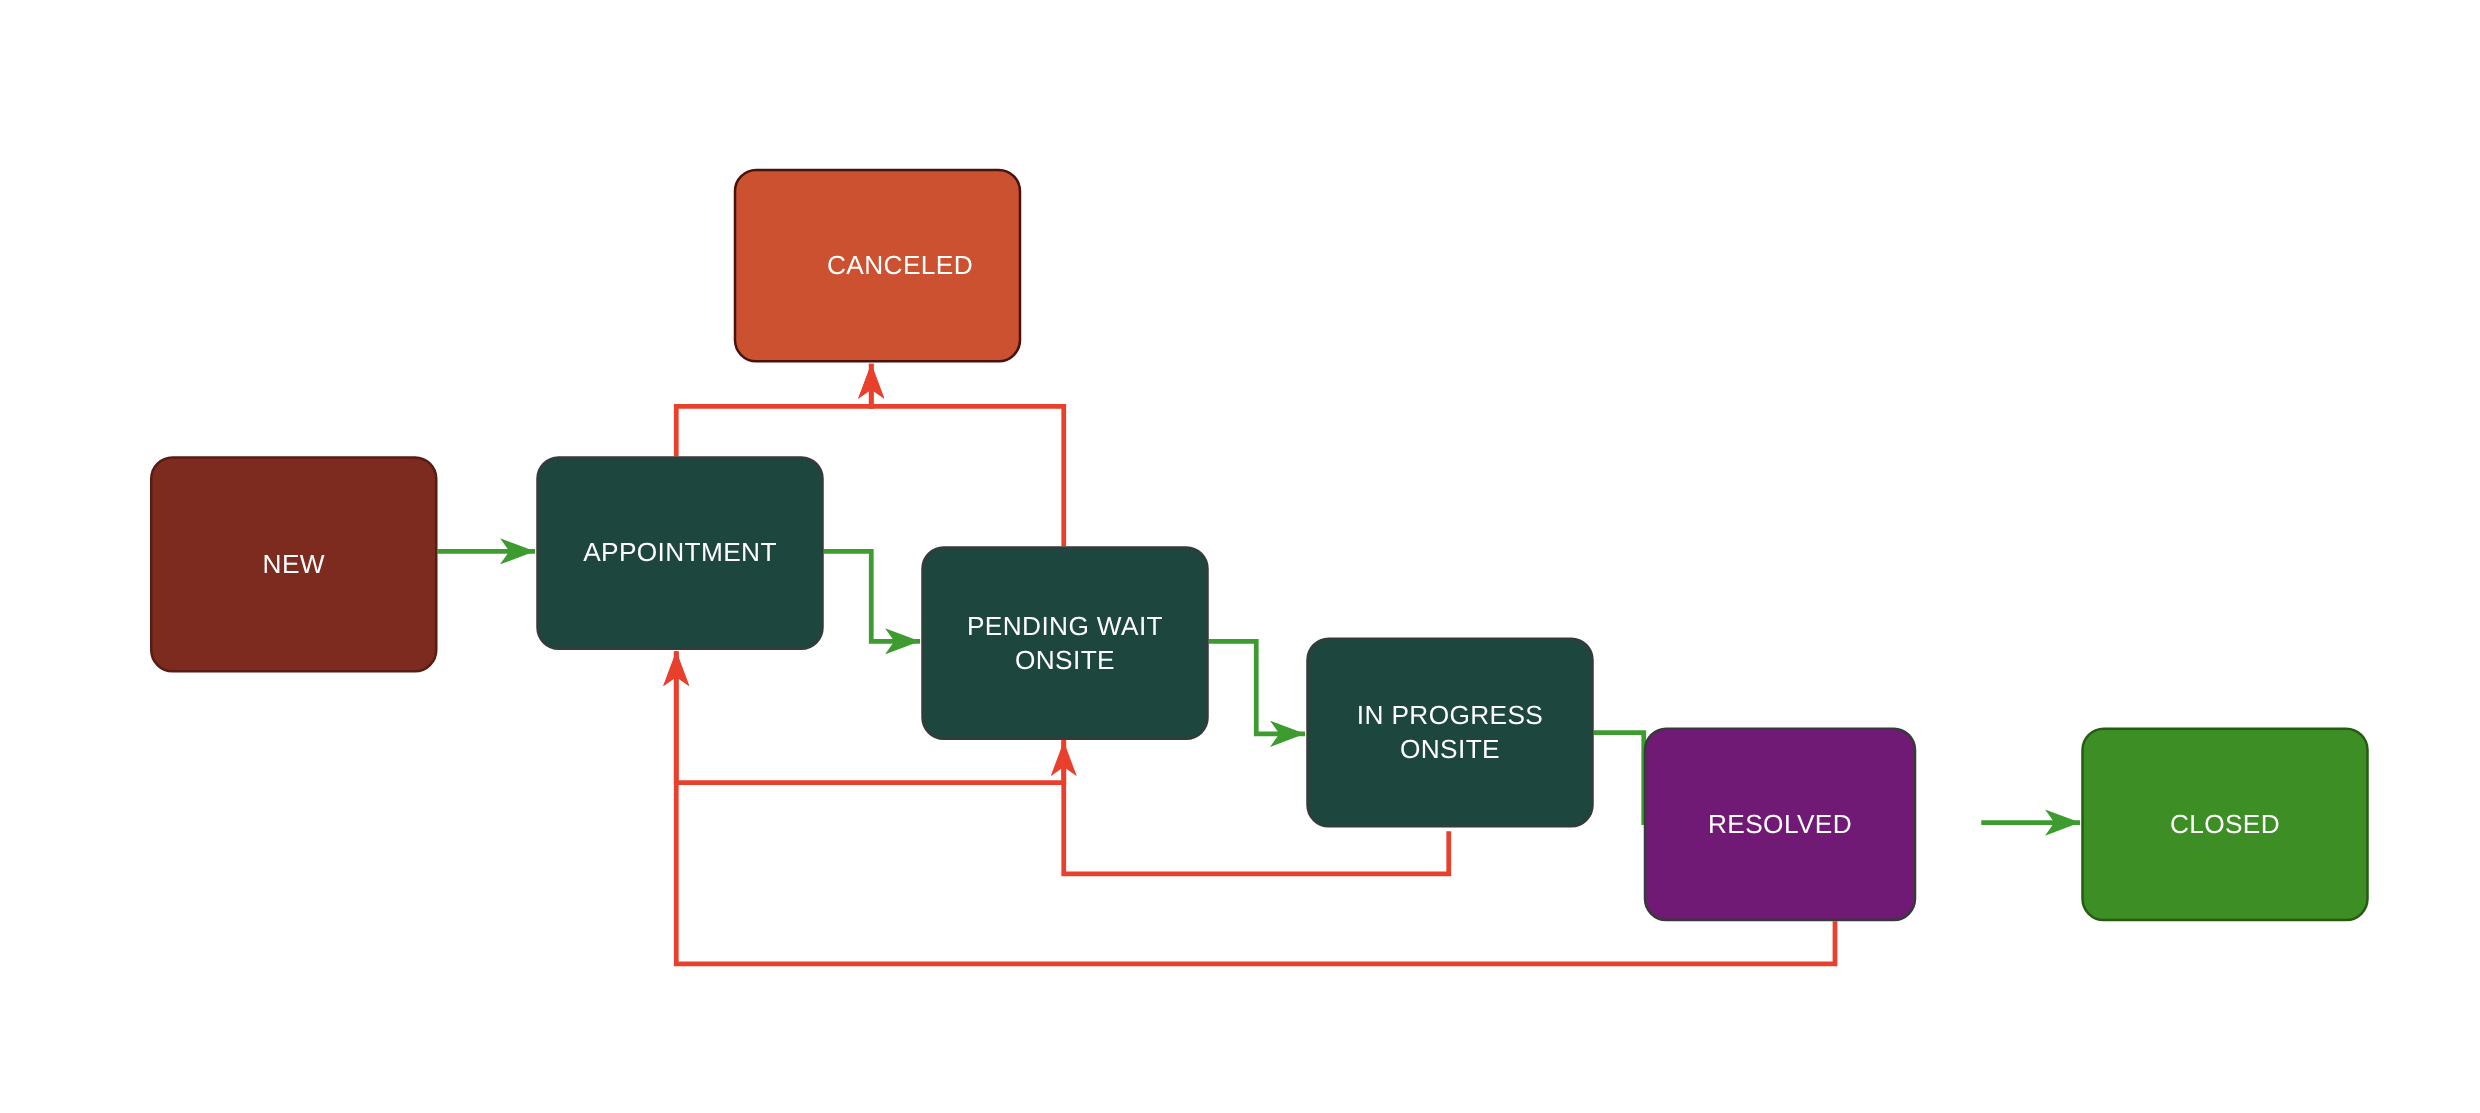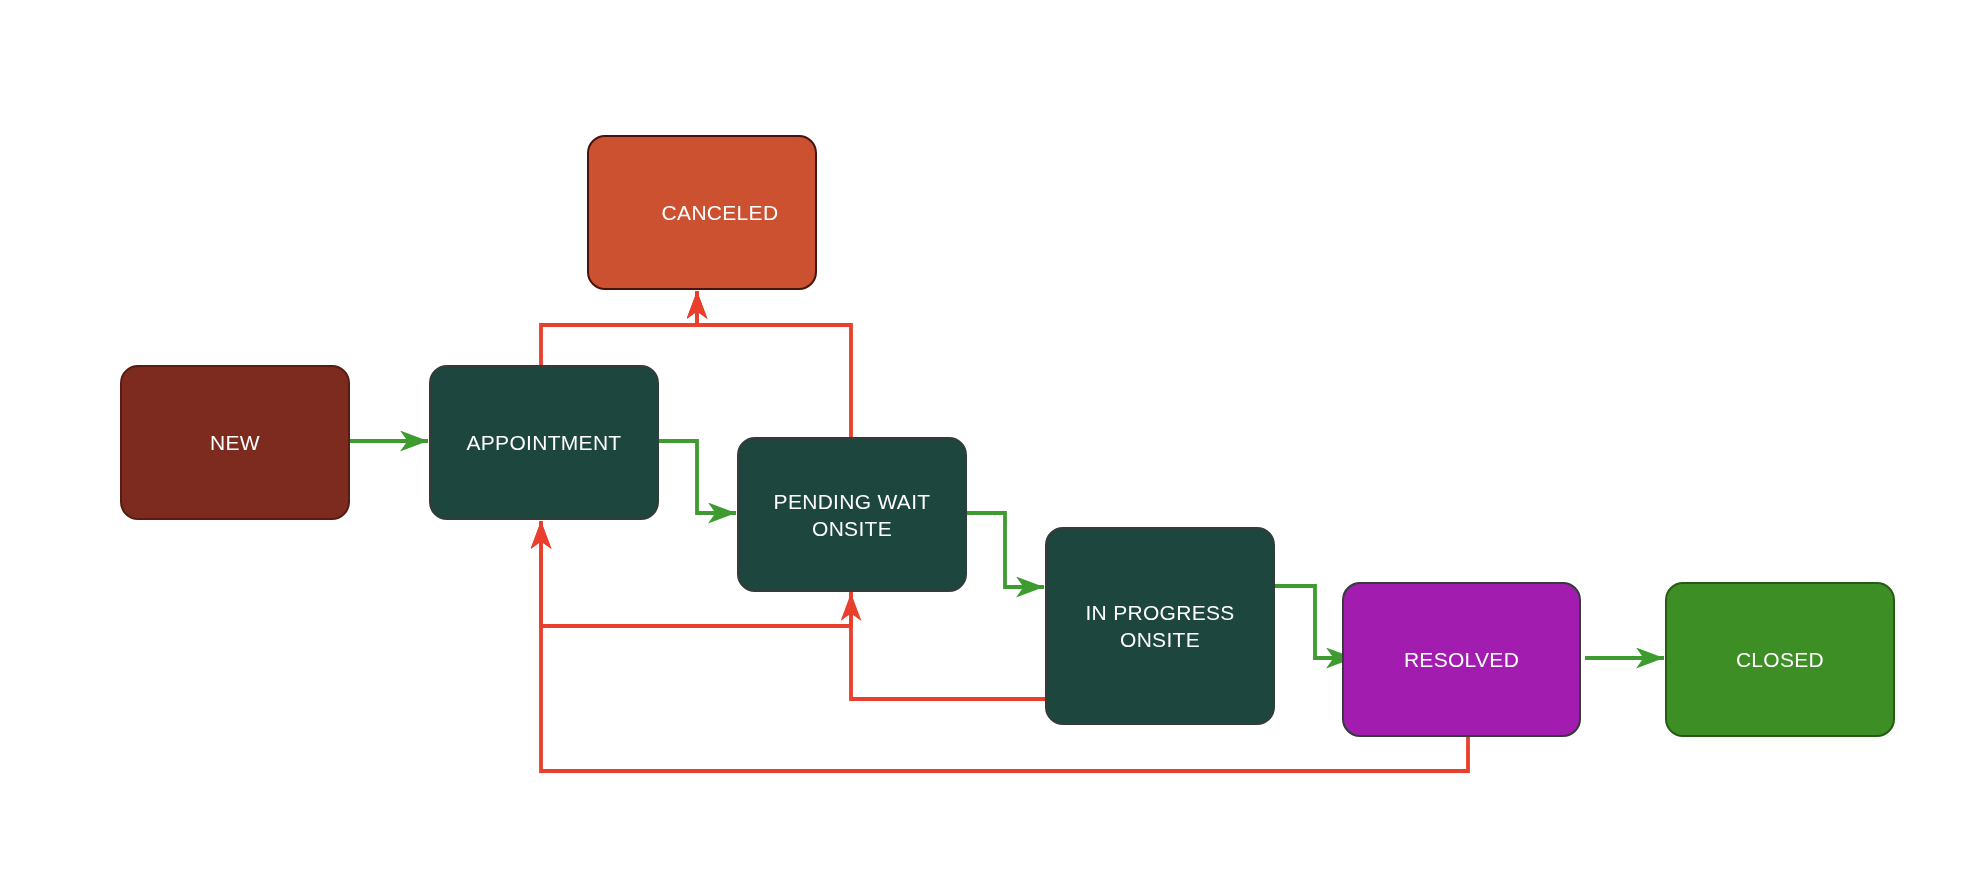--- a/index.html
+++ b/index.html
@@ -67,38 +67,38 @@
         <path class="edge" d="M1585,658 L1664,658" stroke="#3D9B30" marker-end="url(#arrow-green)"></path>
         <path class="edge" d="M541,365 L541,325 L697,325 L697,291" stroke="#E8402C" marker-end="url(#arrow-red)"></path>
         <path class="edge" d="M851,437 L851,325 L697,325 L697,291" stroke="#E8402C" marker-end="url(#arrow-red)"></path>
         <path class="edge" d="M1159,665 L1159,699 L851,699 L851,593" stroke="#E8402C" marker-end="url(#arrow-red)"></path>
         <path class="edge" d="M851,592 L851,626 L541,626 L541,521" stroke="#E8402C" marker-end="url(#arrow-red)"></path>
         <path class="edge" d="M1468,737 L1468,771 L541,771 L541,521" stroke="#E8402C" marker-end="url(#arrow-red)"></path>
       </g>
   </svg>
 
   <div id="nodes-layer">
-      <div class="node" style="left: 120px; top: 365px; width: 230px; height: 155px; background: rgb(124, 43, 30); border-color: rgb(87, 29, 18);">
+      <div class="node" style="left: 120px; top: 365px; width: 230px; height: 173px; background: rgb(124, 43, 30); border-color: rgb(87, 29, 18);">
         <span class="node-label" style="color: rgb(255, 255, 255);">NEW</span>
       </div>
       <div class="node" style="left: 429px; top: 365px; width: 230px; height: 155px; background: rgb(29, 70, 63); border-color: rgb(52, 59, 57);">
         <span class="node-label" style="color: rgb(255, 255, 255); text-align: right;">APPOINTMENT</span>
       </div>
       <div class="node" style="left: 587px; top: 135px; width: 230px; height: 155px; background: rgb(203, 81, 48); border-color: rgb(71, 19, 12); padding-left: 36px;">
         <span class="node-label" style="color: rgb(255, 255, 255);">CANCELED</span>
       </div>
       <div class="node" style="left: 737px; top: 437px; width: 230px; height: 155px; background: rgb(29, 70, 63); border-color: rgb(52, 59, 57);">
         <span class="node-label" style="color: rgb(255, 255, 255);">PENDING WAIT
 ONSITE</span>
       </div>
-      <div class="node" style="left: 1045px; top: 527px; width: 230px; height: 198px; background: rgb(29, 70, 63); border-color: rgb(52, 59, 57);">
+      <div class="node" style="left: 1045px; top: 510px; width: 230px; height: 152px; background: rgb(29, 70, 63); border-color: rgb(52, 59, 57);">
         <span class="node-label" style="color: rgb(255, 255, 255);">IN PROGRESS
 ONSITE</span>
       </div>
-      <div class="node" style="left: 1342px; top: 582px; width: 239px; height: 155px; background: #a21caf; border-color: rgb(52, 59, 57);">
+      <div class="node" style="left: 1315px; top: 582px; width: 218px; height: 155px; background: #701a75; border-color: rgb(52, 59, 57);">
         <span class="node-label" style="color: rgb(255, 255, 255);">RESOLVED</span>
       </div>
       <div class="node" style="left: 1665px; top: 582px; width: 230px; height: 155px; background: rgb(62, 142, 38); border-color: rgb(38, 92, 18);">
         <span class="node-label" style="color: rgb(255, 255, 255);">CLOSED</span>
       </div>
     </div>
 
 </div>
 
 </body></html>

